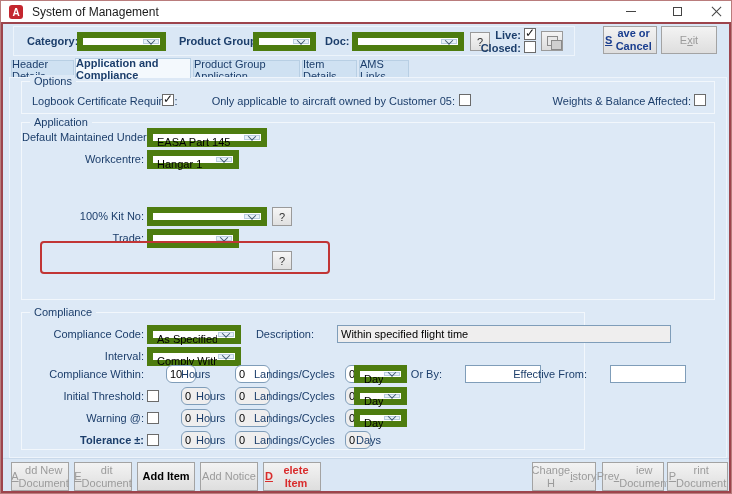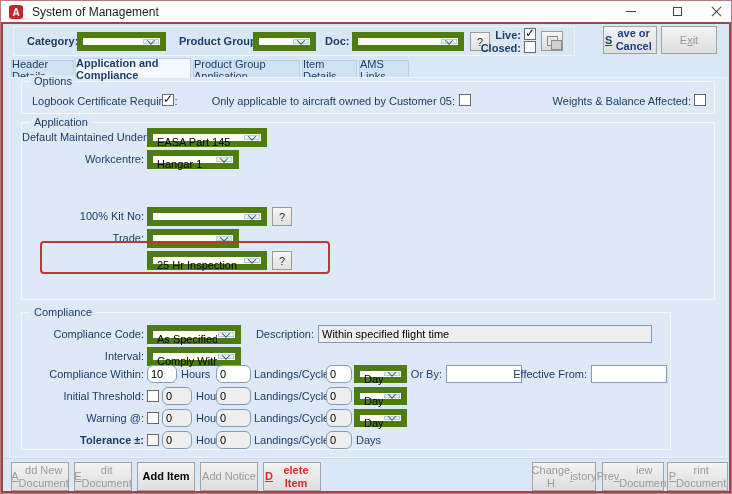--- a/index.html
+++ b/index.html
@@ -24,21 +24,21 @@
   .client { position:absolute; left:0; top:21px; right:0; bottom:0; background:#dae7f5; border:2px solid #9d444c; }
   .lbl { position:absolute; font-size:11px; color:#1c3e6b; white-space:nowrap; }
   .lbl.r { text-align:right; }
   .lbl.b { font-weight:bold; }
   
   .combo { position:absolute; height:19px; background:#fff; border:6px solid #4d7c0f; }
   .combo .val { position:absolute; left:4px; top:2px; right:18px; font-size:11px; color:#000; white-space:nowrap; overflow:hidden; }
   .combo .arrow { position:absolute; right:1px; top:1px; bottom:1px; width:16px; background:#e9f1f9; border:1px solid #b9cde0;
                   display:flex; align-items:center; justify-content:center; }
   .chev { width:6px; height:6px; border-right:1px solid #3f586f; border-bottom:1px solid #3f586f; transform:rotate(45deg) translate(-1px,-1px); }
-  .txt { position:absolute; height:18px; background:#fff; border:1px solid #7f9db9; font-size:11px; color:#000; padding:2px 3px; white-space:nowrap; overflow:hidden; }
+  .txt { position:absolute; height:18px; background:#fff; border:1px solid #7f9db9; font-size:11px; color:#000; padding:2px 3px; white-space:nowrap; overflow:hidden;margin-left:19px; }
   .txt.num { text-align:left;border-radius:6px; }
   .txt.disabled { background:#efeeee; }
   .cb { position:absolute; width:12px; height:12px; background:#fff; border:1px solid #6b6b6b; }
   .cb.checked::after { content:"✓"; position:absolute; left:0px; top:-3px; font-size:12px; color:#1a1a1a; }
   .qbtn { position:absolute; width:20px; height:19px; background:linear-gradient(#f6f6f6,#e0e0e0); border:1px solid #9a9a9a;
           font-size:11px; color:#333; display:flex; align-items:center; justify-content:center; }
   .btn { position:absolute; background:linear-gradient(#f3f3f3,#dedede); border:1px solid #a3a3a3; font-size:11px; color:#000;
          display:flex; align-items:center; justify-content:center; text-align:center; line-height:13px; padding:1px; }
   .btn.disabled { color:#9b9b9b; }
   .btn.primary { color:#1a3e8f; font-weight:bold; }
@@ -165,32 +165,26 @@
       <div class="qbtn" style="left:250px; top:84px;">?</div>
 
       <div class="lbl r" style="left:0; top:109px; width:122px;">Trade:</div>
       <div class="combo" style="left:125px; top:106px; width:92px;">
         <span class="val"></span>
         <span class="arrow">
             <span class="chev"></span>
           </span>
       </div>
 
-      <div class="combo" style="left:125px; top:128px; width:120px;">
-        <span class="val">25 Hr Inspection</span>
-        <span class="arrow">
-            <span class="chev"></span>
-          </span>
-      </div>
       <div class="qbtn" style="left:250px; top:128px;">?</div>
 
       <div class="annotation" style="left:18px; top:118px; width:290px; height:33px;"></div>
     </div>
 
-    <div class="group" style="left:18px; top:288px; width:650px; height:138px;">
+    <div class="group" style="left:18px; top:288px; width:564px; height:138px;">
       <div class="gtitle">Compliance</div>
 
       <div class="lbl r" style="left:0; top:15px; width:122px;">Compliance Code:</div>
       <div class="combo" style="left:125px; top:12px; width:94px;">
         <span class="val">As Specified</span>
         <span class="arrow">
             <span class="chev"></span>
           </span>
       </div>
       <div class="lbl r" style="left:190px; top:15px; width:102px;">Description:</div>

